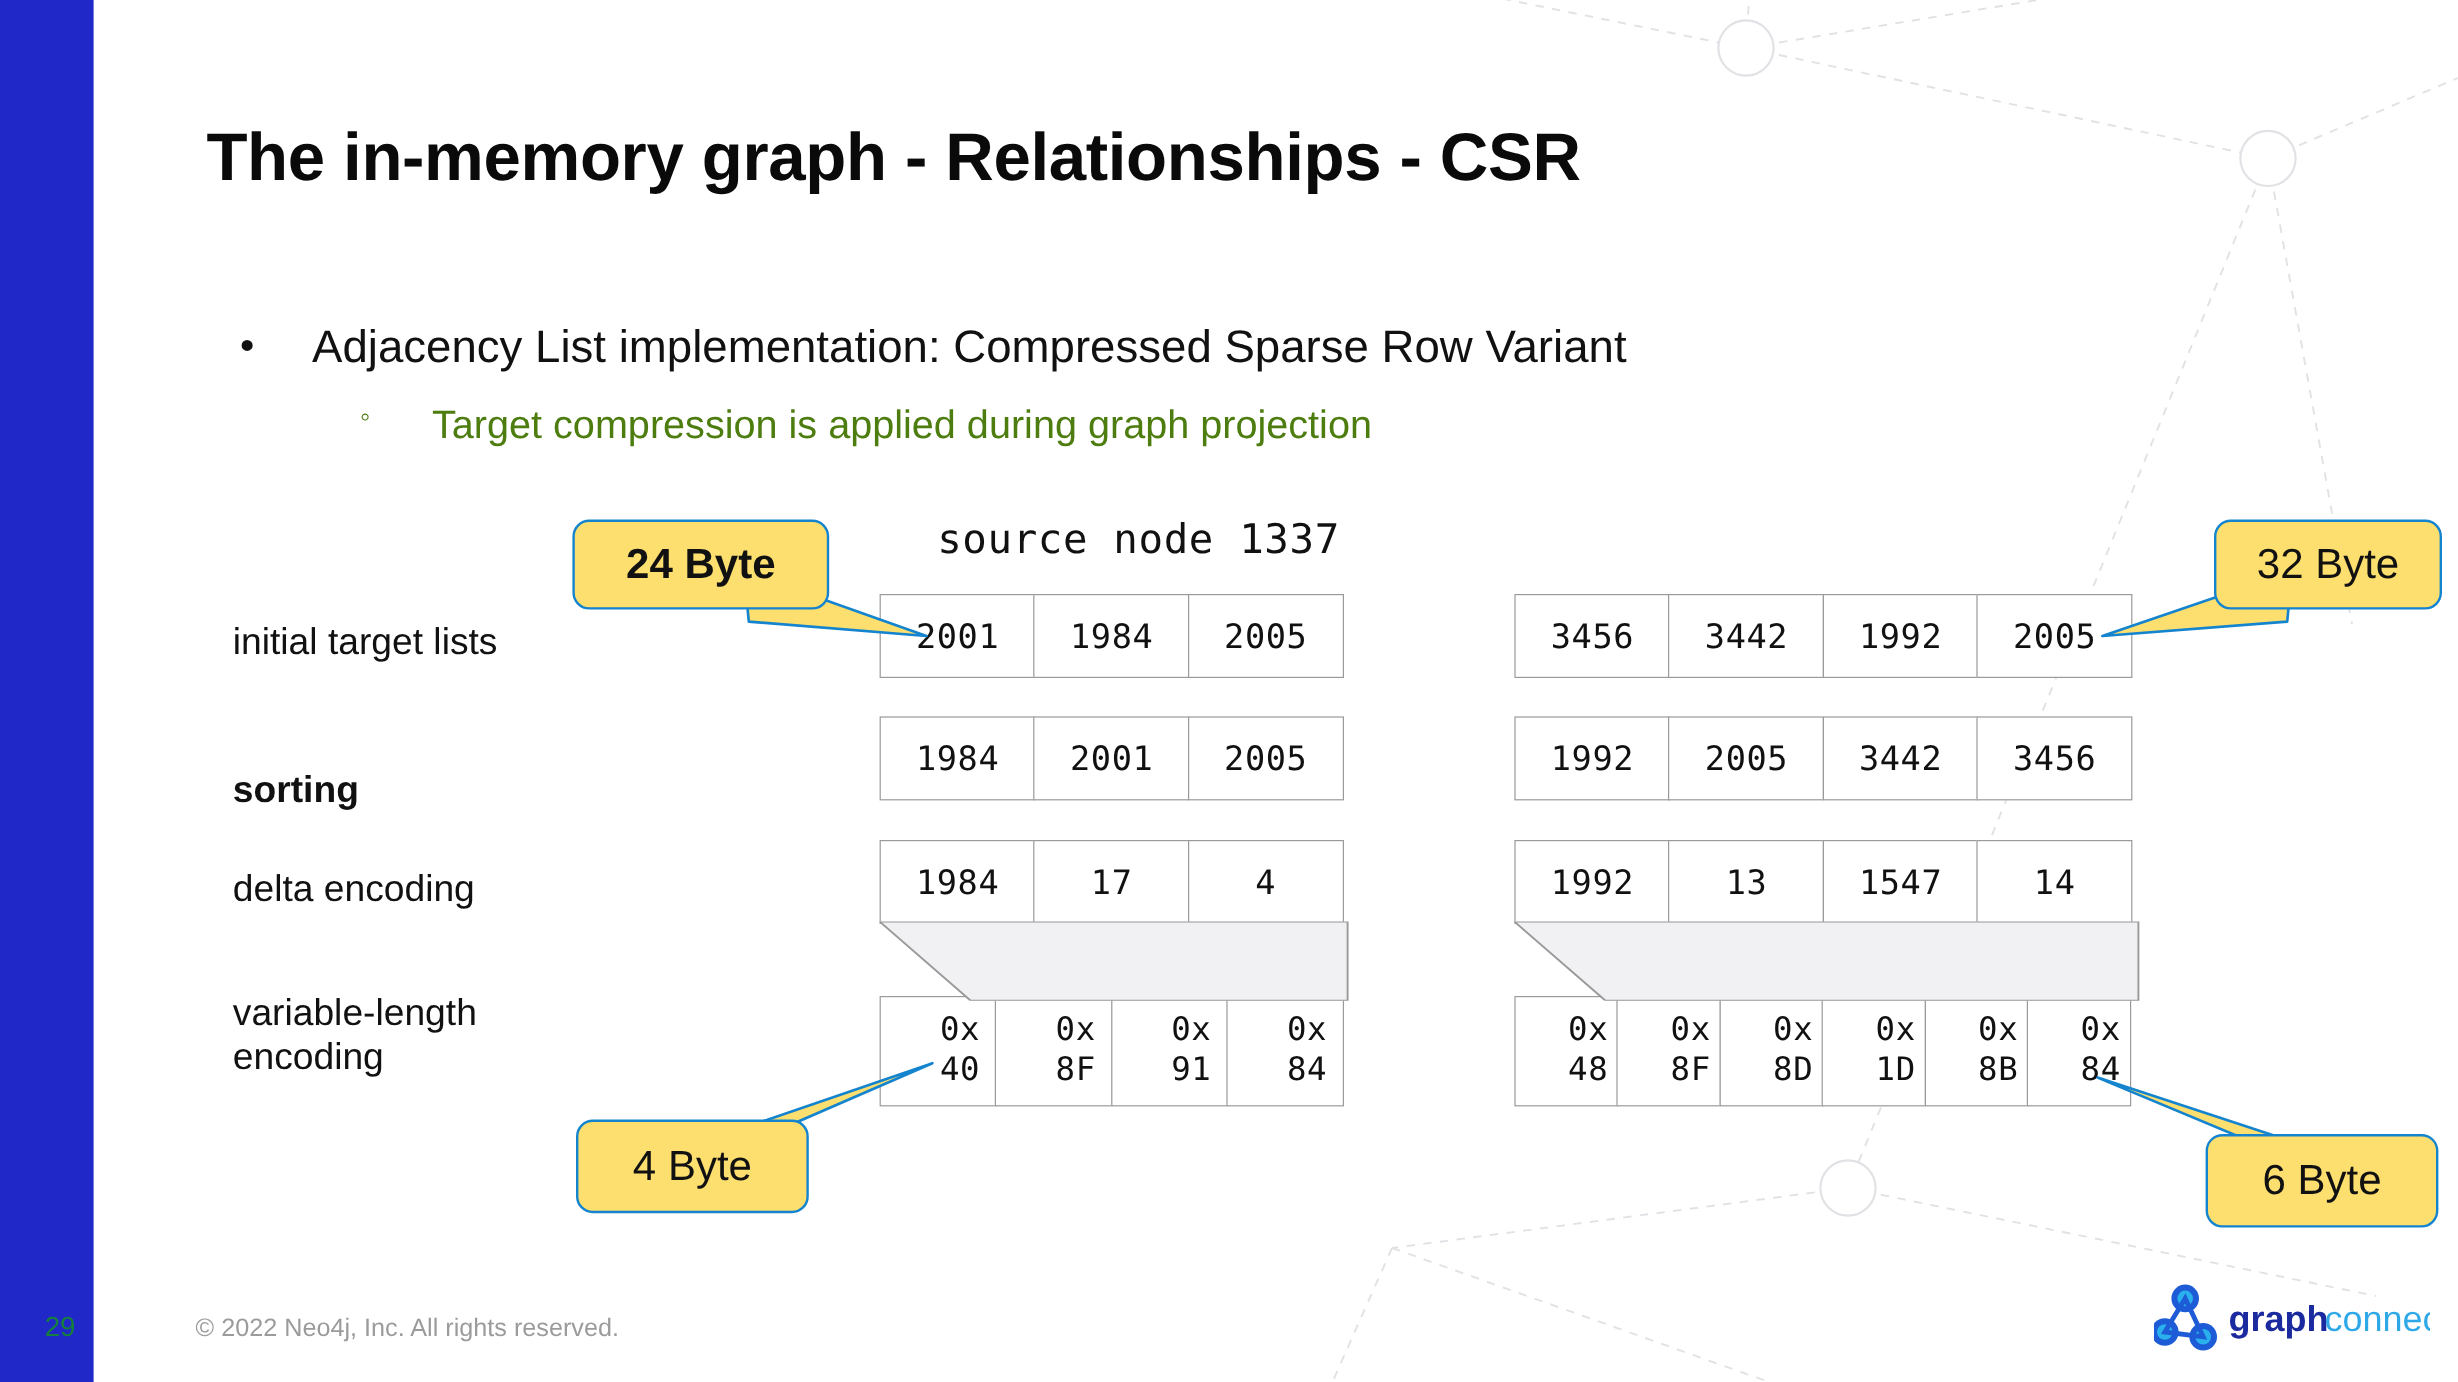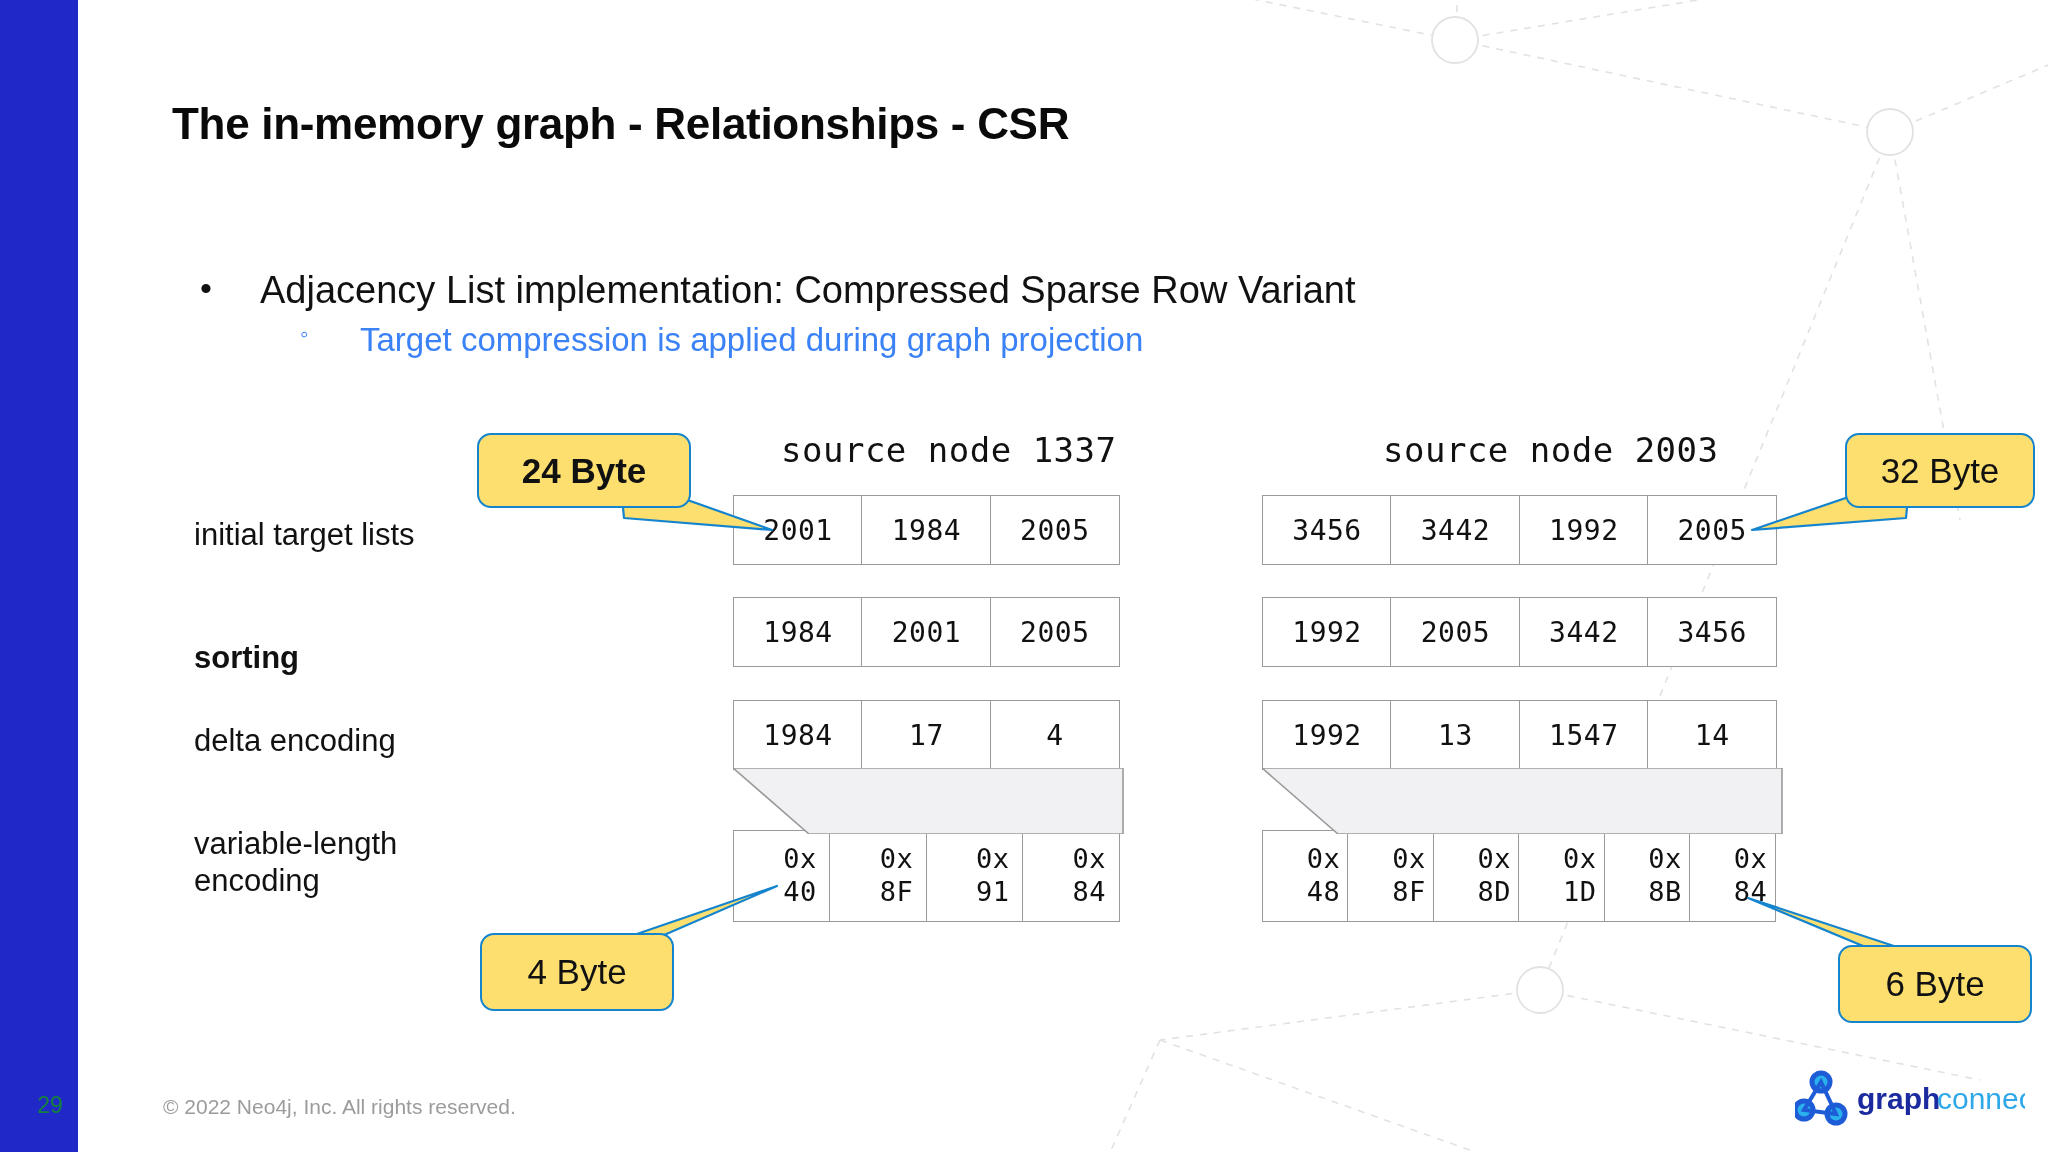--- a/index.html
+++ b/index.html
@@ -15,35 +15,35 @@
 
   
   #left-bar{
     position:absolute;left:0;top:0;width:78px;height:1152px;
     background:#2028C8;
   }
 
   
   #page-title{
     position:absolute;left:172px;top:100px;width:1500px;
-    font-size:44px;font-weight:bold;color:#0a0a0a;
+    font-size:56px;font-weight:bold;color:#0a0a0a;
     letter-spacing:-0.3px;line-height:1.1;white-space:nowrap;
   }
 
   
   #bullet-1{
     position:absolute;left:200px;top:268px;width:1700px;
     font-size:38px;color:#111;line-height:1.2;
   }
   #bullet-1 .dot{display:inline-block;width:60px;text-align:left;font-size:34px;vertical-align:top;}
   #bullet-1 .txt{display:inline-block;vertical-align:top;}
 
   #bullet-2{
-    position:absolute;left:300px;top:320px;width:1700px;
-    font-size:33px;color:#3b82f6;line-height:1.2;
+    position:absolute;left:300px;top:334px;width:1700px;
+    font-size:33px;color:#4d7c0f;line-height:1.2;
   }
   #bullet-2 .dot{display:inline-block;width:60px;text-align:left;font-size:24px;vertical-align:top;}
   #bullet-2 .txt{display:inline-block;vertical-align:top;}
 
   
   .row-label{
     position:absolute;left:194px;
     font-size:31px;color:#111;line-height:1.18;width:330px;
   }
   #label-0{top:517px;}
@@ -166,21 +166,20 @@
   <div id="bullet-2">
     <span class="dot">◦</span><span class="txt">Target compression is applied during graph projection</span>
   </div>
 
   <div class="row-label" id="label-0">initial target lists</div>
   <div class="row-label" id="label-1">sorting</div>
   <div class="row-label" id="label-2">delta encoding</div>
   <div class="row-label" id="label-3">variable-length encoding</div>
 
   <div class="src-header" id="src-header-left">source node 1337</div>
-  <div class="src-header" id="src-header-right">source node 2003</div>
 
   <div class="grid-row" id="L-row-0">
     <div class="cell">2001</div>
     <div class="cell">1984</div>
     <div class="cell">2005</div>
   </div>
   <div class="grid-row" id="L-row-1">
     <div class="cell">1984</div>
     <div class="cell">2001</div>
     <div class="cell">2005</div>

